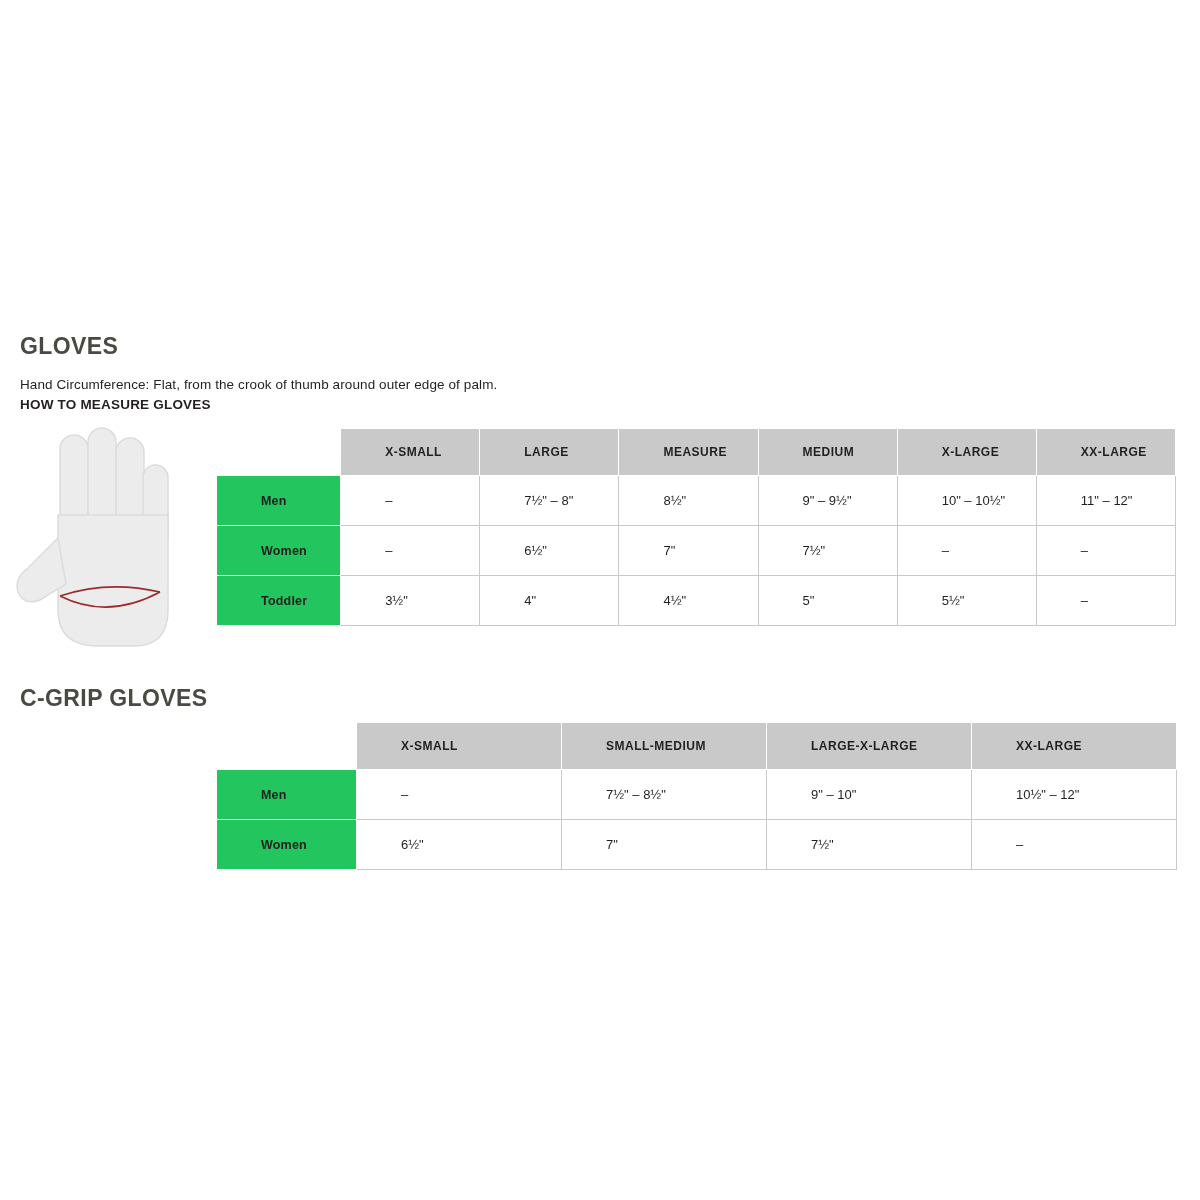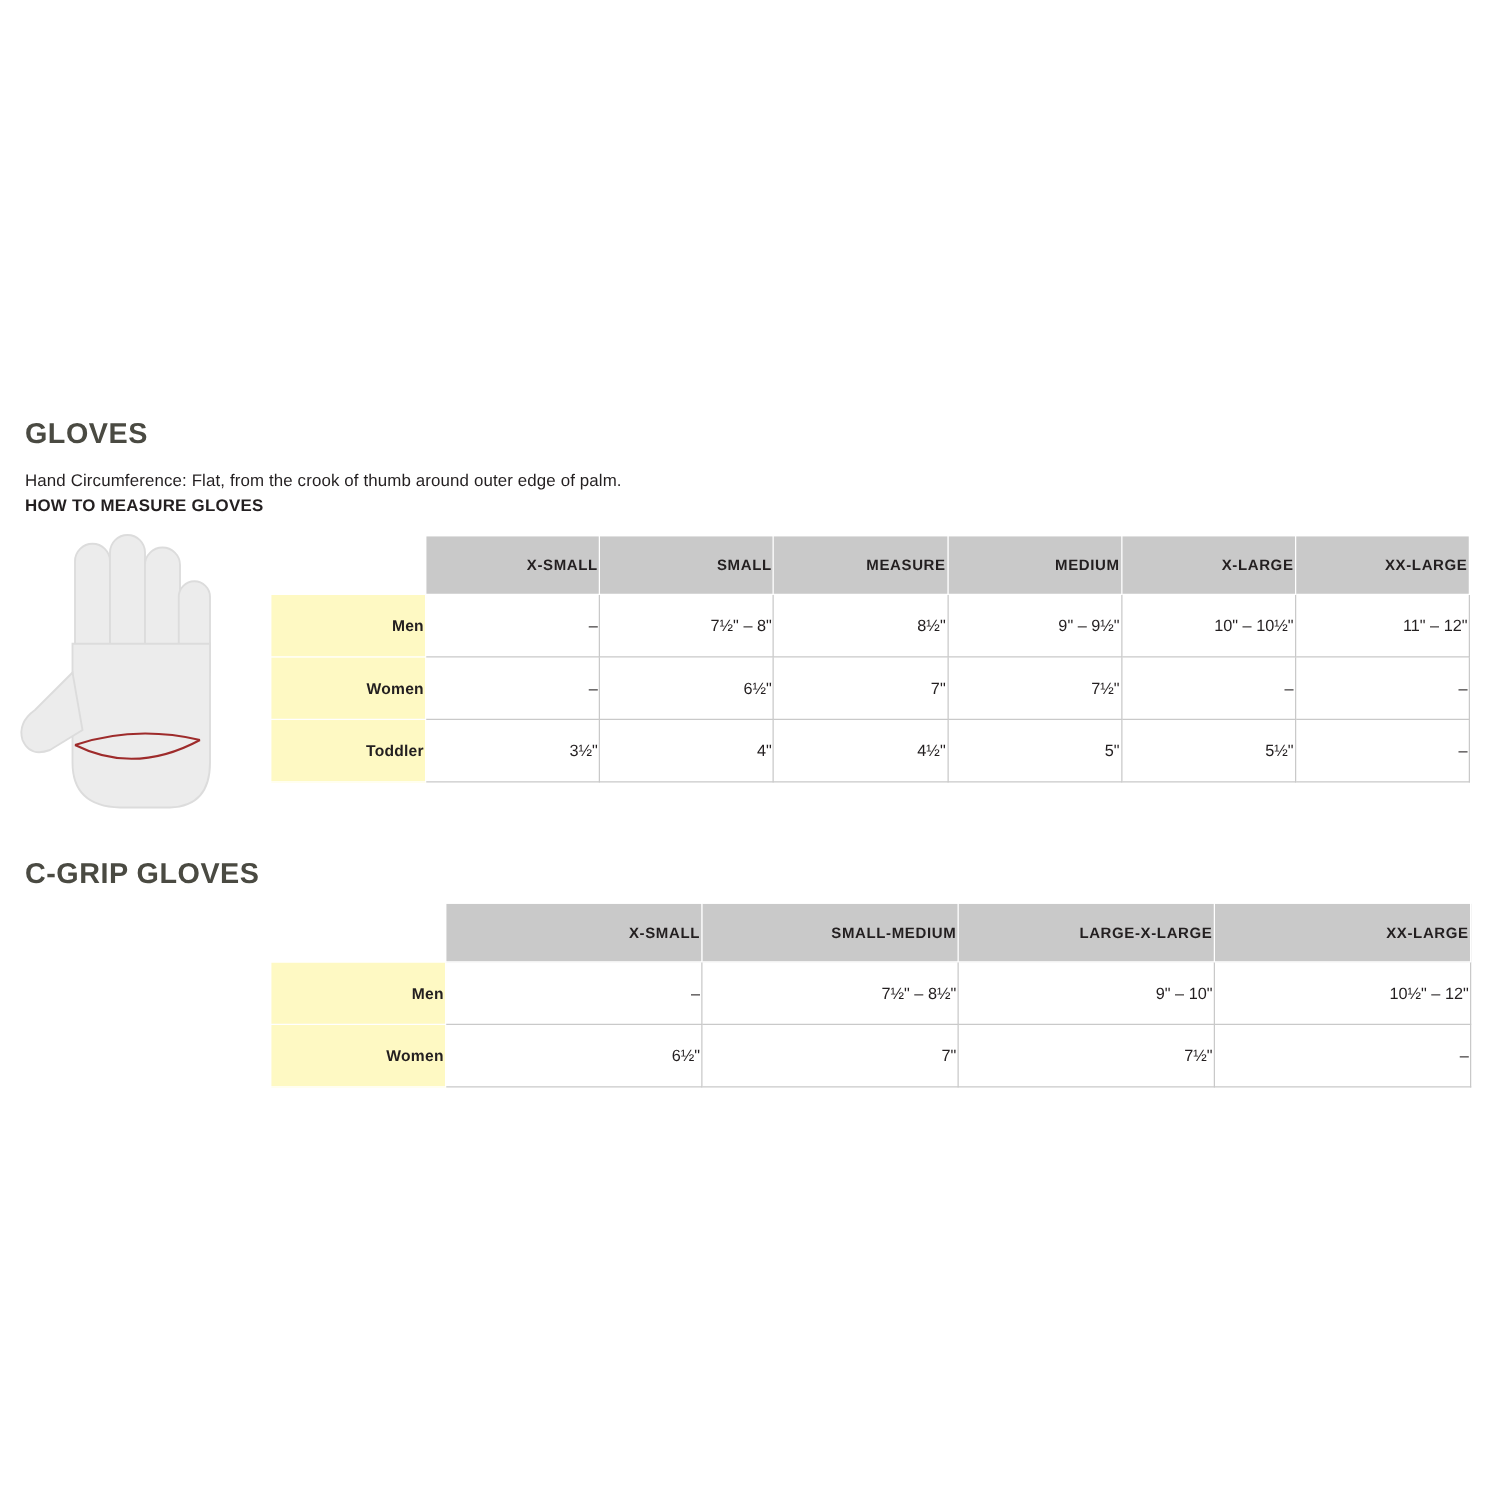--- a/index.html
+++ b/index.html
@@ -63,36 +63,36 @@
   }
 
   
   table {
     border-collapse: collapse;
     table-layout: fixed;
     position: absolute;
   }
   table td, table th {
     border: 1px solid #ffffff;
-    text-align: right;
+    text-align: left;
     vertical-align: middle;
     font-size: 12.5px;
     color: #231f20;
     background: #ffffff;
     padding-left: 44px;
   }
   .hdr-cell {
     background: #c9c9c9;
     font-weight: bold;
     letter-spacing: 0.5px;
     font-size: 12px;
     height: 44px;
   }
   .row-label {
-    background: #fef9c3;
+    background: #22c55e;
     font-weight: bold;
     font-size: 12.5px;
     letter-spacing: 0.2px;
     height: 47px;
   }
   .data-cell {
     background: #ffffff;
     border: 1px solid #c9c9c9;
     height: 47px;
     font-size: 13px;
@@ -161,21 +161,21 @@
         <col class="d">
         <col class="d">
         <col class="d">
         <col class="d">
         <col class="d">
     </colgroup>
     <thead>
       <tr>
         <th class="corner-cell"></th>
         <th class="hdr-cell">X-SMALL</th>
-        <th class="hdr-cell">SMALL</th>
+        <th class="hdr-cell">LARGE</th>
         <th class="hdr-cell">MEASURE</th>
         <th class="hdr-cell">MEDIUM</th>
         <th class="hdr-cell">X-LARGE</th>
         <th class="hdr-cell">XX-LARGE</th>
       </tr>
     </thead>
     <tbody>
       <tr>
         <td class="row-label">Men</td>
         <td class="data-cell">–</td>

